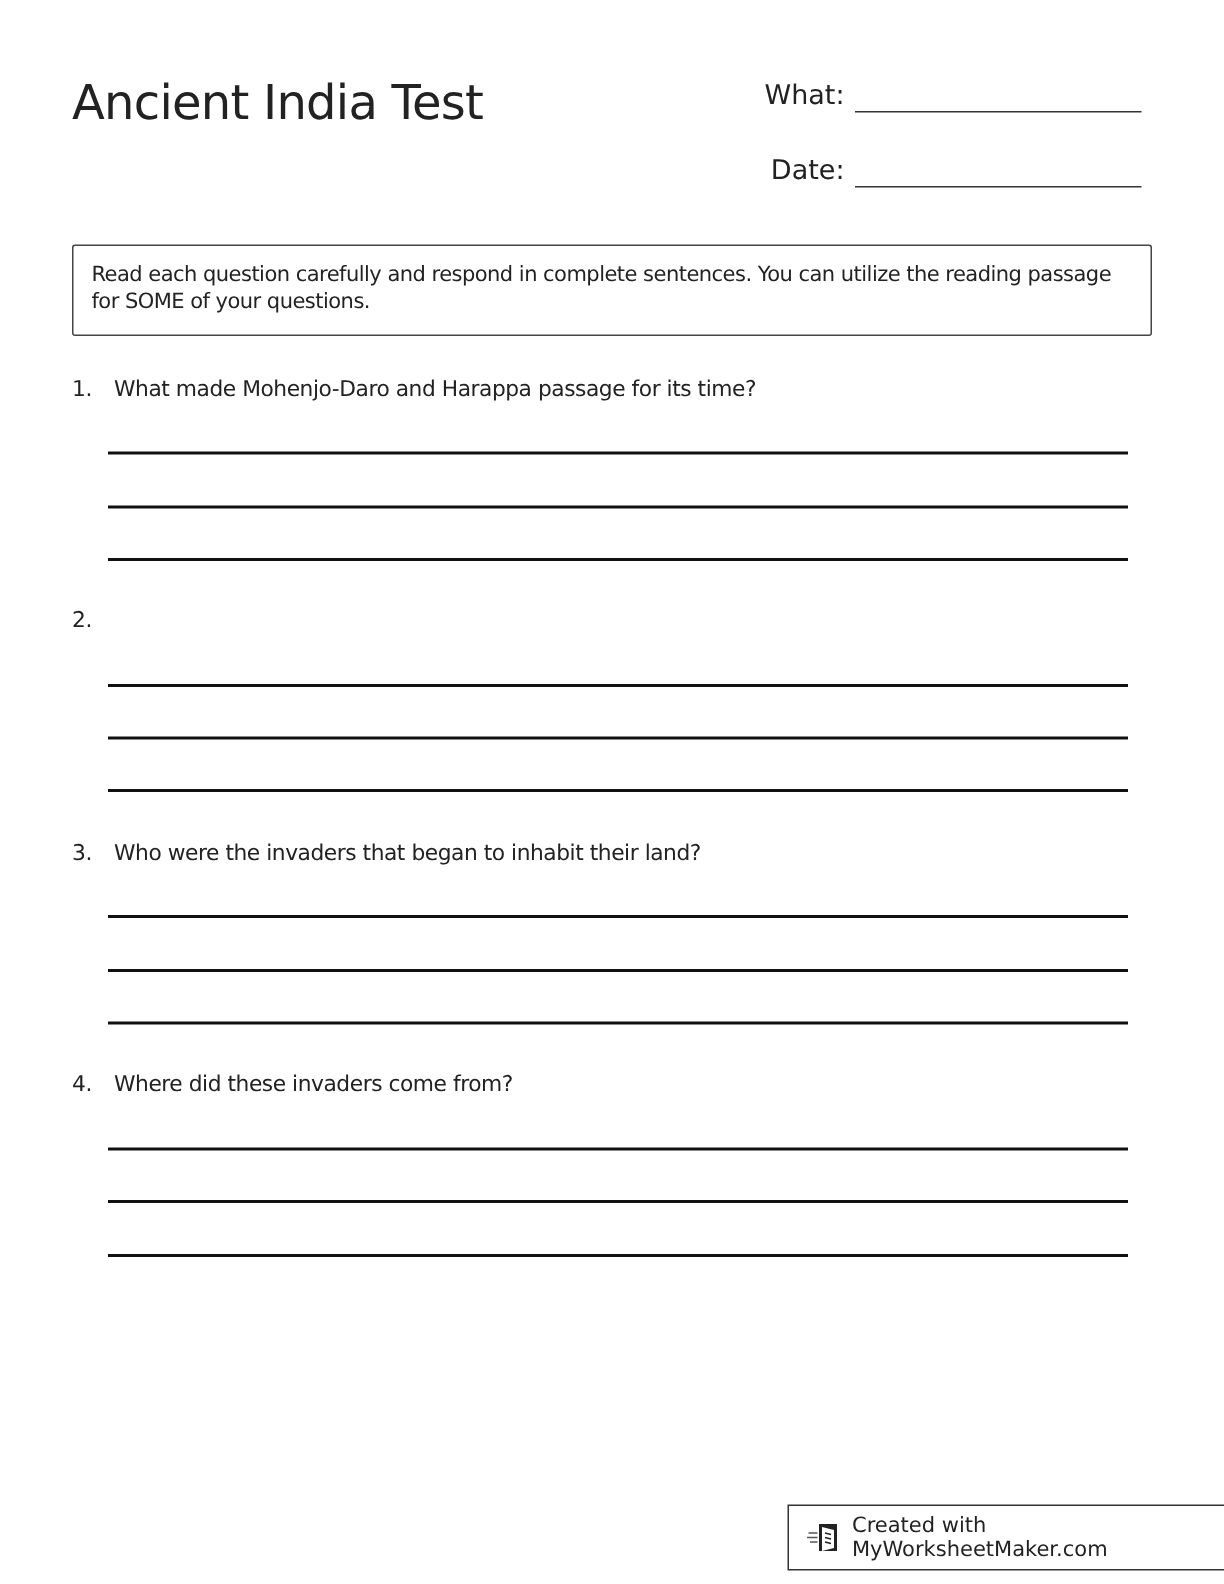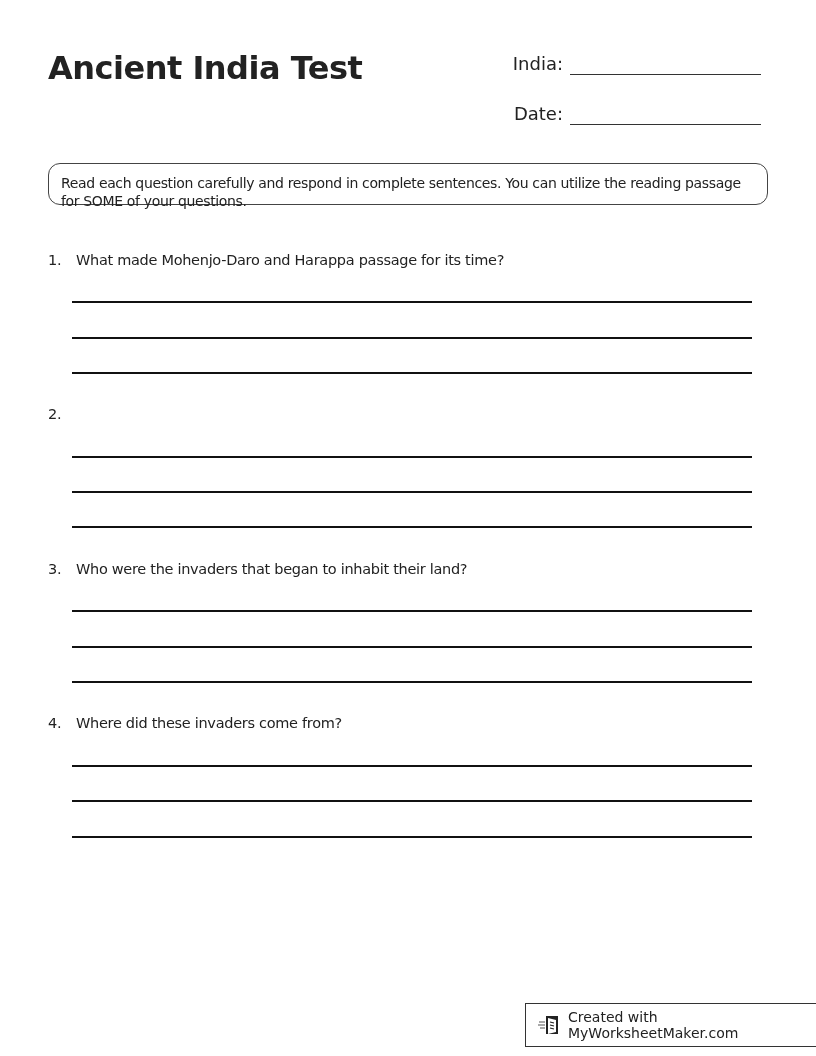--- a/index.html
+++ b/index.html
@@ -13,21 +13,21 @@
       position: relative;
       font-family: "DejaVu Sans", "Liberation Sans", sans-serif;
       color: #222222;
       overflow: hidden;
     }
     .title {
       position: absolute;
       left: 48px;
       top: 48px;
       font-size: 32px;
-      font-weight: bold;
+      font-weight: normal;
       color: #222222;
       letter-spacing: -0.5px;
       margin: 0;
       line-height: 40px;
     }
     .field-row {
       position: absolute;
       display: flex;
       align-items: flex-end;
     }
@@ -52,24 +52,24 @@
       padding: 0;
       margin-bottom: 2px;
       font-size: 15px;
       font-family: "DejaVu Sans", "Liberation Sans", sans-serif;
     }
     .instructions {
       position: absolute;
       left: 48px;
       top: 163px;
       width: 720px;
-      height: 42px;
+      height: 61px;
       box-sizing: border-box;
       border: 1.2px solid #444444;
-      border-radius: 12px;
+      border-radius: 2px;
       padding: 10px 12px;
       font-size: 14px;
       line-height: 18px;
       color: #222222;
       letter-spacing: -0.35px;
     }
     .question {
       position: absolute;
       left: 48px;
       width: 704px;
@@ -113,21 +113,21 @@
       margin-right: 6px;
       display: inline-block;
     }
   </style>
 </head>
 <body>
 
 <h1 class="title">Ancient India Test</h1>
 
 <div class="field-row name">
-  <span class="field-label">India:</span>
+  <span class="field-label">What:</span>
   <input class="field-line" type="text" value="" style="">
 </div>
 
 <div class="field-row date">
   <span class="field-label">Date:</span>
   <input class="field-line" type="text" value="" style="">
 </div>
 
 <div class="instructions">Read each question carefully and respond in complete sentences. You can utilize the reading passage for SOME of your questions.</div>
 

